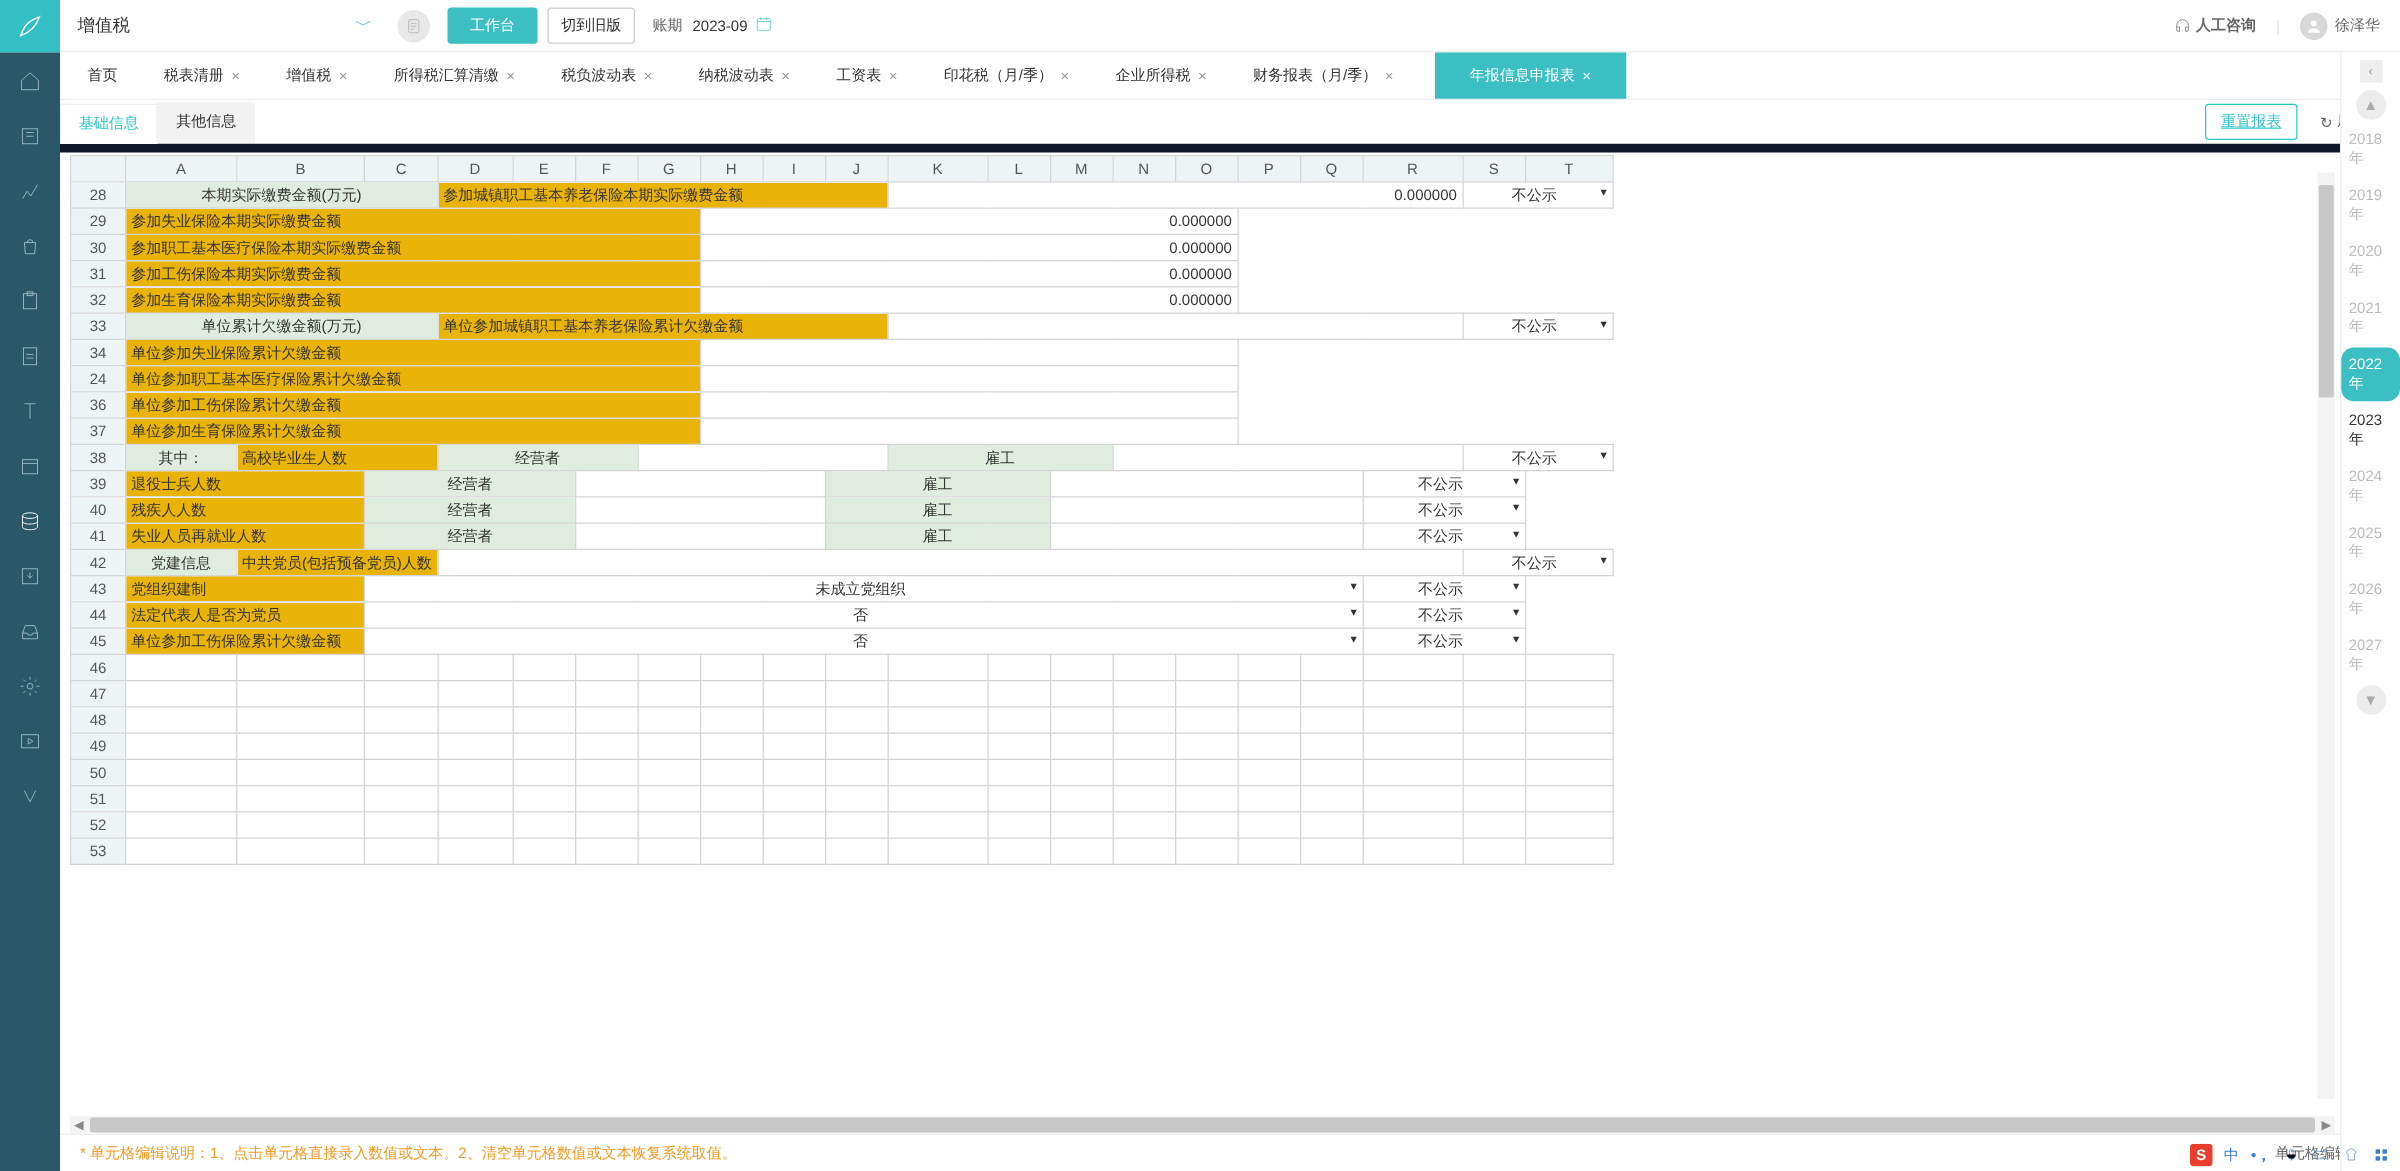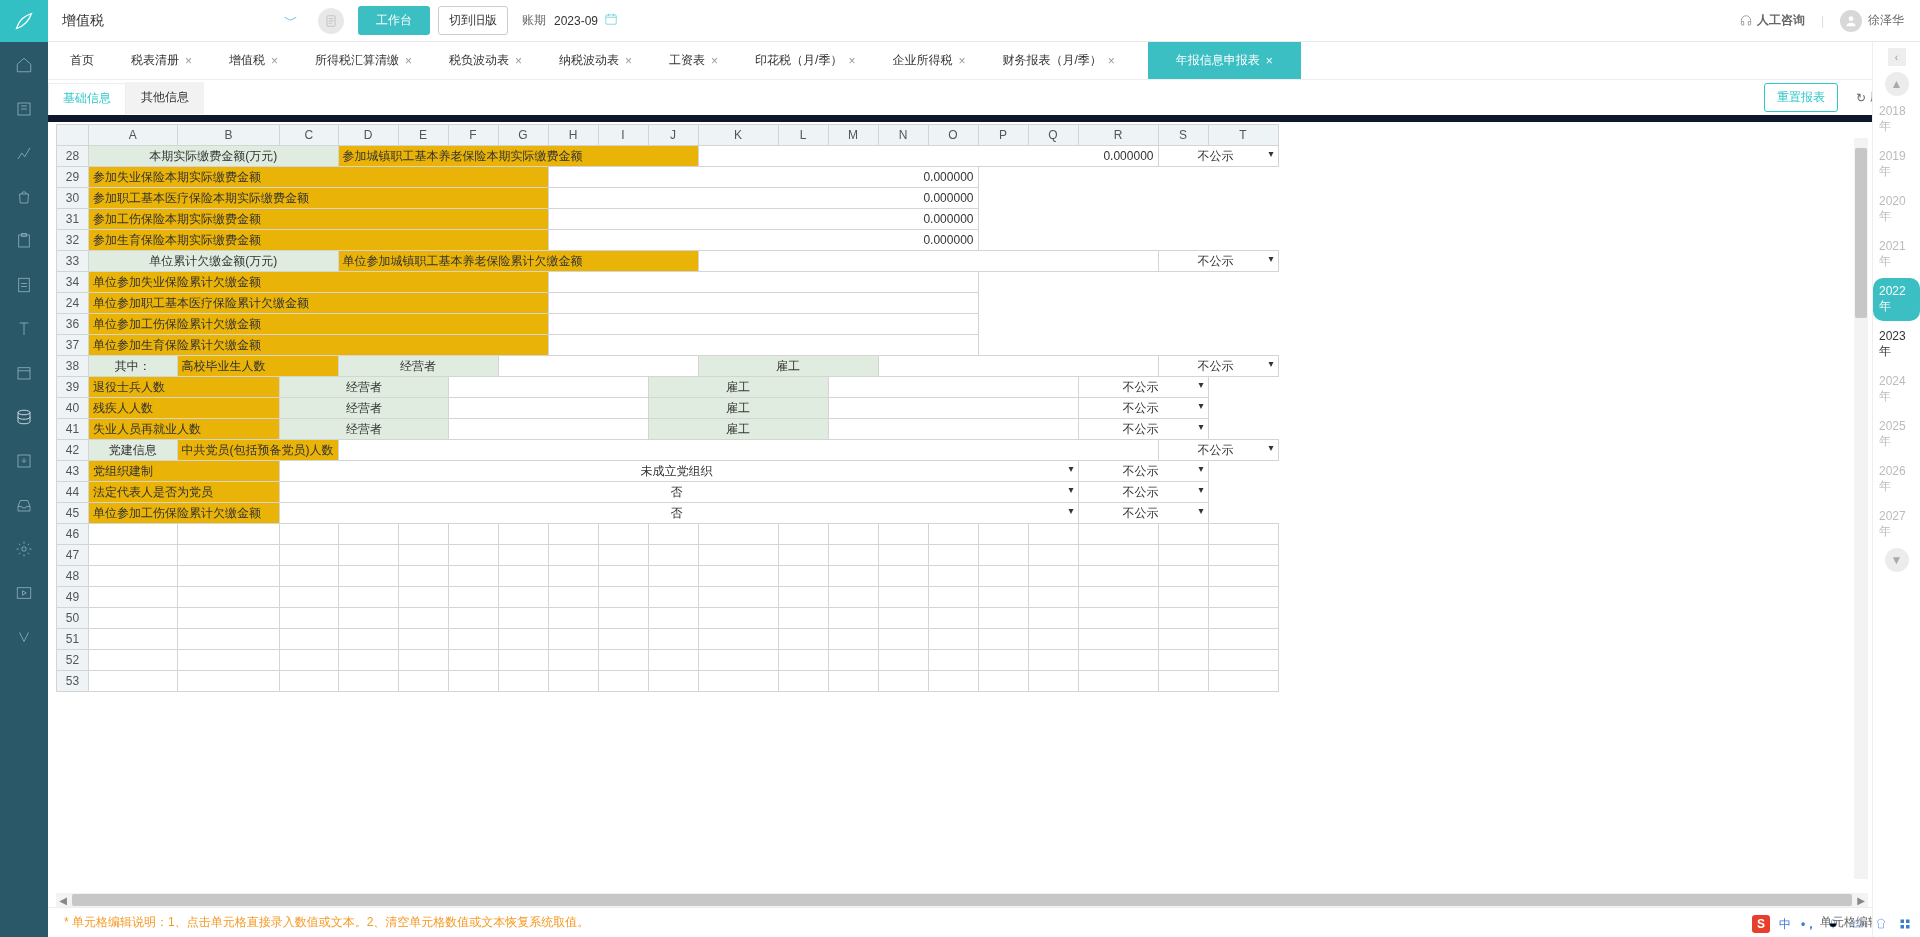--- a/index.html
+++ b/index.html
@@ -37,31 +37,31 @@
 .tab.active { background: #3bbfc3; color: #fff; padding: 0 28px; }
 .tab.active .close { color: #fff; }
 .tabs-right { margin-left: auto; display: flex; align-items: center; gap: 12px; padding-right: 8px; }
 .tabs-right span { cursor: pointer; color: #666; font-size: 16px; }
 
 
 .subtab-row { height: 42px; display: flex; align-items: center; border-bottom: 7px solid #0f172a; }
 .subtab { padding: 0 14px; height: 32px; display: flex; align-items: center; cursor: pointer; border: 1px solid transparent; color: #333; }
 .subtab.active { color: #2ec7c9; background: #fff; border: 1px solid #eee; border-bottom: 1px solid #fff; position: relative; top: 1px; }
 .subtab-row .toolbar { margin-left: auto; display: flex; gap: 10px; padding-right: 18px; }
-.btn-outline-green { border: 1px solid #2ec7c9; color: #2ec7c9; background: #fff; padding: 5px 12px; border-radius: 3px; cursor: pointer; font-size: 12px; }
+.btn-outline-green { border: 1px solid #2ec7c9; color: #2ec7c9; background: #fff; padding: 5px 12px; border-radius: 3px; cursor: pointer; font-size: 12px; text-decoration: underline; }
 .btn-refresh { border: none; background: #fff; color: #666; padding: 5px 8px; cursor: pointer; font-size: 12px; display: flex; align-items: center; gap: 4px; }
 
 
 .sheet-wrap { flex: 1; position: relative; overflow: hidden; margin: 2px 52px 0 8px; }
 .sheet-scroll { overflow: auto; height: 100%; position: relative; }
 .sheet { border-collapse: collapse; table-layout: fixed; }
 .sheet th, .sheet td { border: 1px solid #d4d4d4; height: 21px; font-size: 12px; font-weight: normal; padding: 0 4px; overflow: hidden; white-space: nowrap; }
 .sheet .corner { background: #eef3f6; width: 28px; }
 .sheet .col-h { background: #eef3f6; text-align: center; color: #555; }
-.sheet .row-h { background: #eef3f6; text-align: center; color: #555; width: 32px; }
+.sheet .row-h { background: #eef3f6; text-align: center; color: #555; width: 44px; }
 .sheet .lbl { background: #eab308; color: #333; }
 .sheet .lbl-c { background: #e0ecdf; text-align: center; }
 .sheet .val-r { text-align: right; }
 .sheet .val-c { text-align: center; }
 .sheet .drop::after { content: "▾"; float: right; color: #333; font-size: 10px; }
 
 
 .vscroll-track { position: absolute; right: 0; top: 14px; bottom: 14px; width: 14px; background: #f3f3f3; }
 .vscroll-thumb { position: absolute; left: 1px; right: 1px; top: 10px; height: 170px; background: #c7c7c7; border-radius: 2px; }
 .hscroll-track { height: 14px; background: #f3f3f3; margin: 0 52px 0 8px; display: flex; align-items: center; }

